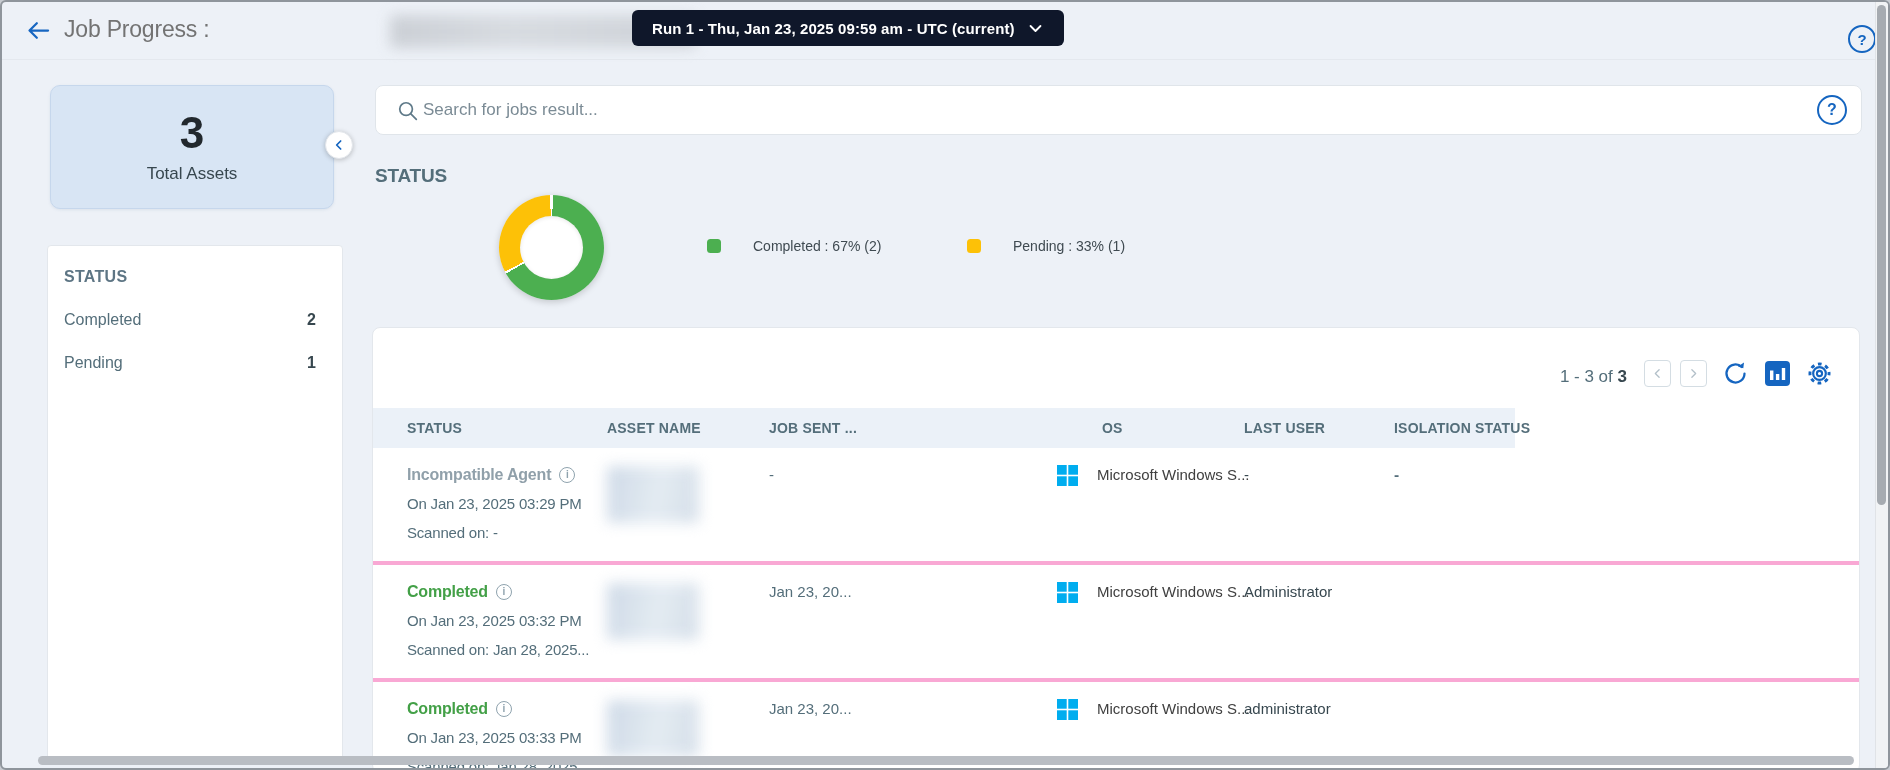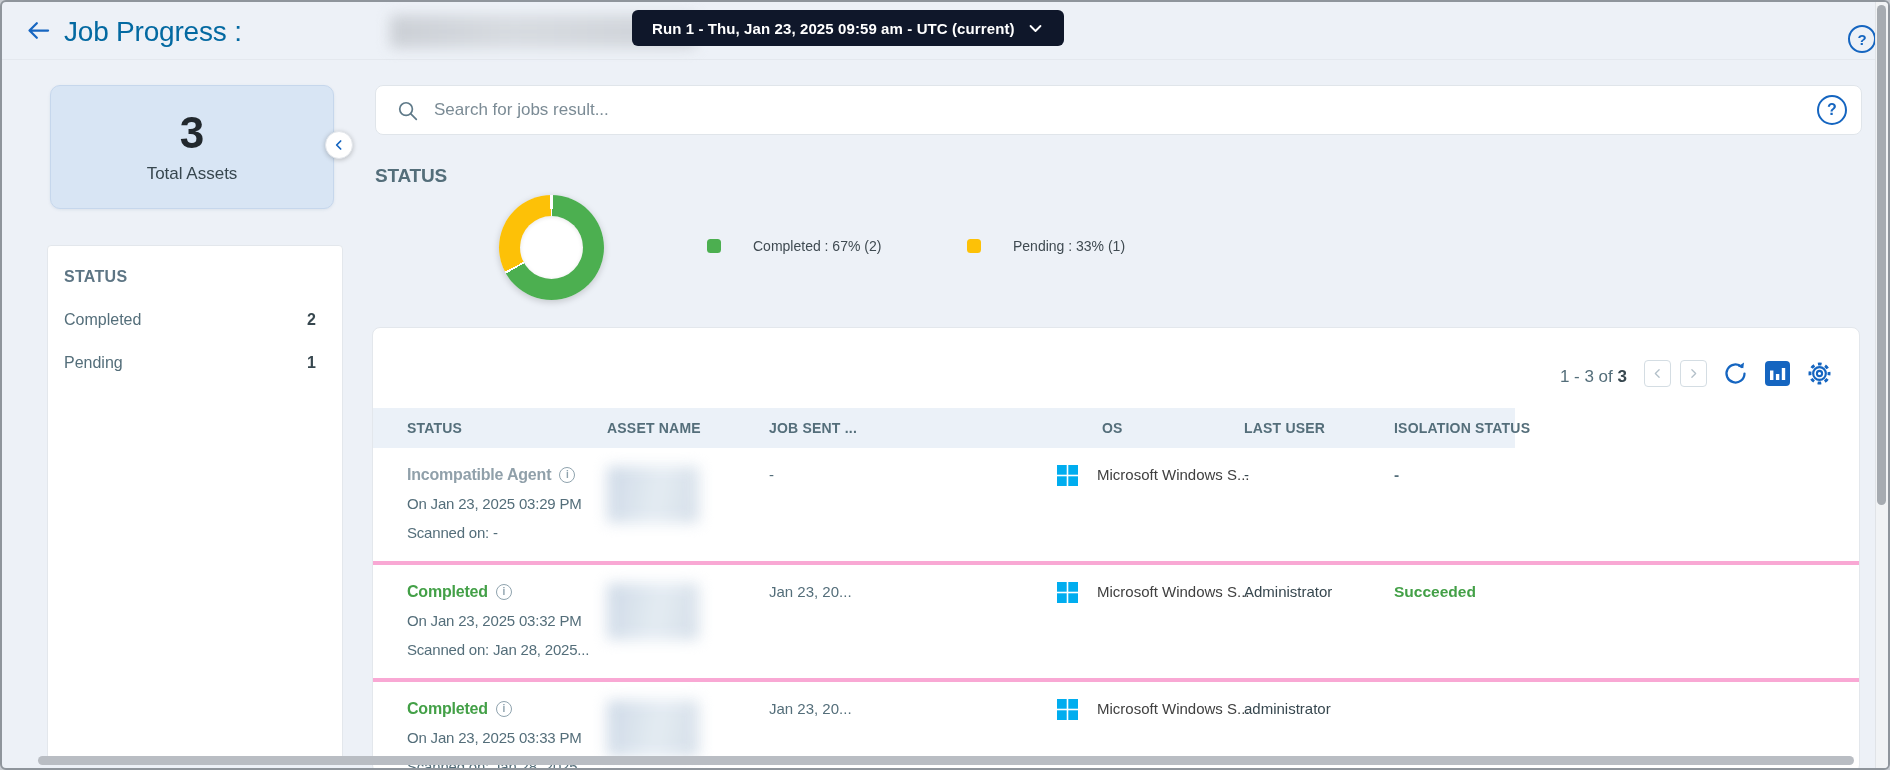--- a/index.html
+++ b/index.html
@@ -6,21 +6,21 @@
   html,body { background:#c7cbd1; }
   .page{
     position:relative; width:1890px; height:770px;
     background:#EDF1F7; border:2px solid #8F959C; border-radius:6px;
     overflow:hidden; font-family:"Liberation Sans","DejaVu Sans",sans-serif;
     color:#37474F;
   }
   
   .topbar{position:absolute; left:0; top:0; width:100%; height:58px; border-bottom:1px solid #E4E8EE;}
   .back-btn{position:absolute; left:22px; top:16px; width:28px; height:28px; cursor:pointer; display:flex; align-items:center; justify-content:center;}
-  .page-title{position:absolute; left:62px; top:14px; font-size:28px; font-weight:500; color:#0369a1; letter-spacing:-0.2px;}
+  .page-title{position:absolute; left:62px; top:14px; font-size:23px; font-weight:500; color:#737373; letter-spacing:-0.2px;}
   .redact{background:linear-gradient(90deg,#c6cad0,#d4d8dd 40%,#c9cdd3); filter:blur(7px); border-radius:4px; opacity:.85;}
   .redact-title{position:absolute; left:388px; top:13px; width:306px; height:33px;}
   .run-btn{position:absolute; left:630px; top:8px; height:36px; background:#0f172a; border:none; border-radius:6px;
     color:#fff; font-size:15px; font-weight:bold; font-family:inherit; padding:0 20px; display:flex; align-items:center; gap:12px; cursor:pointer; letter-spacing:.1px;}
   .help-circle{width:28px; height:28px; border:2px solid #1565C0; border-radius:50%; display:flex; align-items:center; justify-content:center; color:#1565C0; font-weight:bold; font-size:15px; cursor:pointer; background:transparent;}
   .help-circle::after{content:"?";}
   .help-top{position:absolute; left:1846px; top:23px;}
   
   .assets-card{position:absolute; left:48px; top:83px; width:284px; height:124px; background:#D8E5F4; border:1px solid #C6D7EC; border-radius:10px;
     display:flex; flex-direction:column; align-items:center; justify-content:center; cursor:pointer; box-shadow:0 1px 3px rgba(90,120,160,.12);}
@@ -30,21 +30,21 @@
     box-shadow:0 1px 5px rgba(0,0,0,.22); display:flex; align-items:center; justify-content:center; cursor:pointer; z-index:5;}
   .filters-card{position:absolute; left:45px; top:243px; width:296px; height:517px; background:#fff; border:1px solid #E3E7EC; border-radius:4px;}
   .filters-title{padding:17px 16px 15px; font-size:16px; font-weight:bold; color:#263238; letter-spacing:.3px; border-bottom:1px solid #E9ECF0;}
   .filters-section-title{margin:22px 16px 0; font-size:16px; font-weight:bold; color:#5D7584; letter-spacing:.3px;}
   .filter-row{display:flex; justify-content:space-between; align-items:center; margin-top:25px; padding:0 26px 0 16px; cursor:pointer;}
   .filter-name{font-size:16px; color:#546E7A;}
   .filter-count{font-size:16px; font-weight:bold; color:#37474F;}
   
   .search-bar{position:absolute; left:373px; top:83px; width:1487px; height:50px; background:#fff; border:1px solid #E0E5EA; border-radius:8px;
     display:flex; align-items:center; padding:0 14px 0 20px;}
-  .search-input{flex:1; border:none; outline:none; background:transparent; font-family:inherit; font-size:17px; color:#37474F; margin-left:15px;}
+  .search-input{flex:1; border:none; outline:none; background:transparent; font-family:inherit; font-size:17px; color:#37474F; margin-left:4px;}
   .search-input::placeholder{color:#7B8B95; opacity:1;}
   
   .status-title{position:absolute; left:373px; top:163px; font-size:19px; font-weight:bold; color:#546E7A; letter-spacing:-0.2px;}
   .donut{position:absolute; left:497px; top:193px; width:105px; height:105px; border-radius:50%; box-shadow:0 2px 7px rgba(0,0,0,.18);}
   .donut::after{content:""; position:absolute; left:21px; top:21px; right:21px; bottom:21px; background:#fff; border-radius:50%; box-shadow:inset 0 1px 4px rgba(0,0,0,.10);}
   .legend-item{position:absolute; top:236px; display:flex; align-items:center; gap:12px; cursor:pointer;}
   .legend-swatch{width:14px; height:14px; border-radius:3.5px;}
   .legend-label{font-size:14px; color:#3F4A51;margin-left:20px;}
   
   .table-card{position:absolute; left:370px; top:325px; width:1488px; height:446px; background:#fff; border:1px solid #E3E7EC; border-radius:8px; overflow:hidden;}
@@ -266,24 +266,20 @@
             <svg width="21" height="21" viewBox="0 0 21 21">
                 <rect x="0" y="0" width="9.7" height="9.7" fill="#00ADEF"></rect>
                 <rect x="11.3" y="0" width="9.7" height="9.7" fill="#00ADEF"></rect>
                 <rect x="0" y="11.3" width="9.7" height="9.7" fill="#00ADEF"></rect>
                 <rect x="11.3" y="11.3" width="9.7" height="9.7" fill="#00ADEF"></rect>
               </svg>
           </span>
           <span class="os-text">Microsoft Windows S...</span>
         </div>
         <div class="td c5 user-cell">Administrator</div>
-        <div class="td c6">
-          <span class="iso-status" style="color: rgb(67, 160, 71);">Succeeded</span>
-          <a class="error-link"></a>
-        </div>
       </div>
 
       <div class="tr">
         <div class="td c1 status-cell">
           <div class="status-line">
             <span class="status-text" style="color: rgb(67, 160, 71);">Completed</span>
             <span class="info-icon"></span>
           </div>
           <div class="date-line">On Jan 23, 2025 03:33 PM</div>
           <div class="date-line">Scanned on: Jan 28, 2025...</div>

